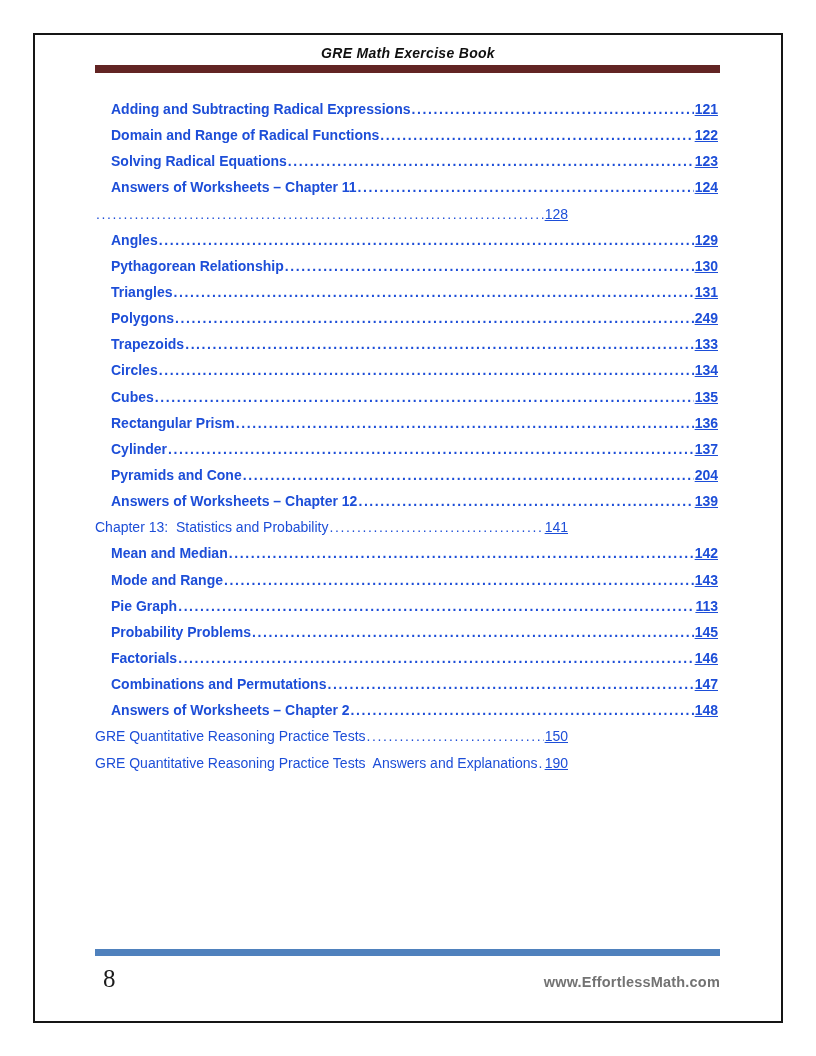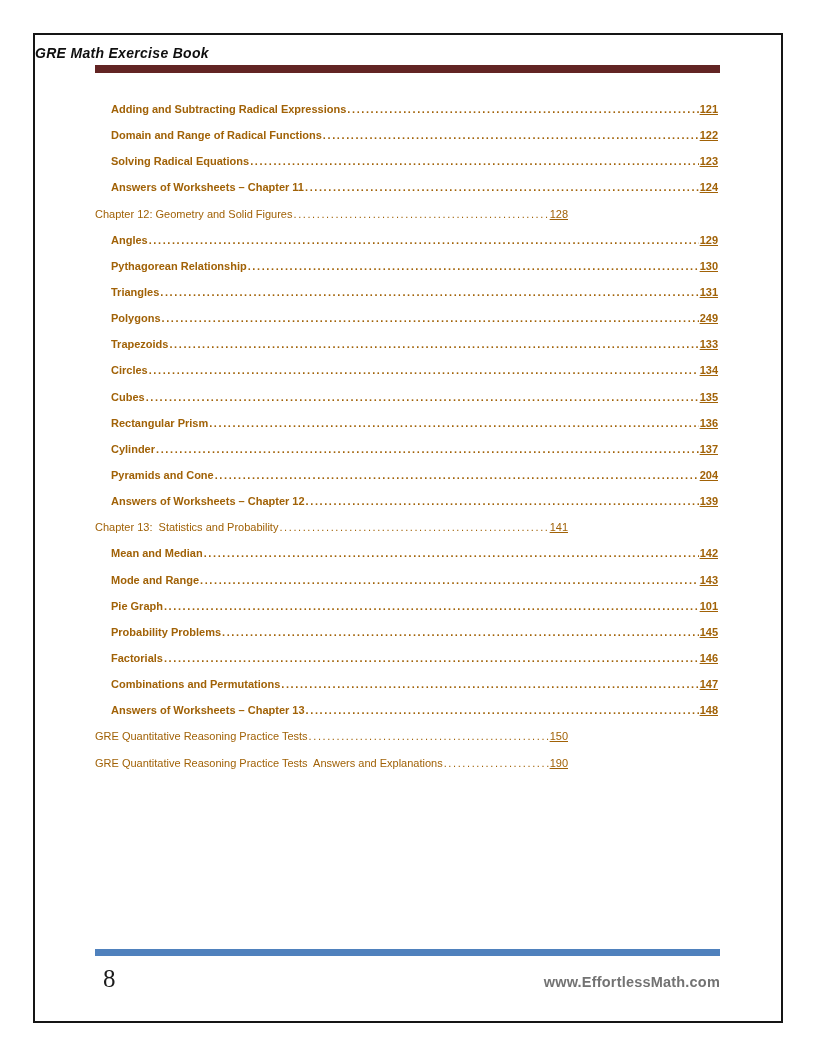--- a/index.html
+++ b/index.html
@@ -15,21 +15,21 @@
   .page-border {
     position: absolute;
     left: 33px; top: 33px;
     width: 750px; height: 990px;
     border: 2px solid #151515;
     background: #fff;
   }
   
   .header-title {
     margin-top: 10px;
-    text-align: left;
+    text-align: center;
     font-size: 14px;
     font-weight: bold;
     font-style: italic;
     letter-spacing: 0.3px;
     line-height: 16px;
     color: #101010;
   }
   .header-bar {
     height: 8px;
     margin: 4px 61px 0 60px;
@@ -37,22 +37,22 @@
   
   .toc {
     margin-top: 23px;
     padding: 0 63px 0 60px;
   }
   .toc-row {
     display: flex;
     align-items: flex-end;
     height: 26.15px;
     line-height: 26.15px;
-    font-size: 11px;
-    color: #a16207;
+    font-size: 14px;
+    color: #1d4ed8;
   }
   .toc-label { white-space: pre; }
   .toc-dots {
     flex: 1 1 auto;
     overflow: hidden;
     white-space: nowrap;
     letter-spacing: 1.6px;
     margin: 0 1px;
   }
   .toc-dots::before {
@@ -113,21 +113,20 @@
     <span class="toc-label">Solving Radical Equations</span>
     <span class="toc-dots"></span>
     <span class="toc-page">123</span>
   </div>
         <div class="toc-row lvl-sub">
     <span class="toc-label">Answers of Worksheets – Chapter 11</span>
     <span class="toc-dots"></span>
     <span class="toc-page">124</span>
   </div>
         <div class="toc-row lvl-chapter">
-    <span class="toc-label">Chapter 12: Geometry and Solid Figures</span>
     <span class="toc-dots"></span>
     <span class="toc-page">128</span>
   </div>
         <div class="toc-row lvl-sub">
     <span class="toc-label">Angles</span>
     <span class="toc-dots"></span>
     <span class="toc-page">129</span>
   </div>
         <div class="toc-row lvl-sub">
     <span class="toc-label">Pythagorean Relationship</span>
@@ -190,39 +189,39 @@
     <span class="toc-page">142</span>
   </div>
         <div class="toc-row lvl-sub">
     <span class="toc-label">Mode and Range</span>
     <span class="toc-dots"></span>
     <span class="toc-page">143</span>
   </div>
         <div class="toc-row lvl-sub">
     <span class="toc-label">Pie Graph</span>
     <span class="toc-dots"></span>
-    <span class="toc-page">101</span>
+    <span class="toc-page">113</span>
   </div>
         <div class="toc-row lvl-sub">
     <span class="toc-label">Probability Problems</span>
     <span class="toc-dots"></span>
     <span class="toc-page">145</span>
   </div>
         <div class="toc-row lvl-sub">
     <span class="toc-label">Factorials</span>
     <span class="toc-dots"></span>
     <span class="toc-page">146</span>
   </div>
         <div class="toc-row lvl-sub">
     <span class="toc-label">Combinations and Permutations</span>
     <span class="toc-dots"></span>
     <span class="toc-page">147</span>
   </div>
         <div class="toc-row lvl-sub">
-    <span class="toc-label">Answers of Worksheets – Chapter 13</span>
+    <span class="toc-label">Answers of Worksheets – Chapter 2</span>
     <span class="toc-dots"></span>
     <span class="toc-page">148</span>
   </div>
         <div class="toc-row lvl-chapter">
     <span class="toc-label">GRE Quantitative Reasoning Practice Tests</span>
     <span class="toc-dots"></span>
     <span class="toc-page">150</span>
   </div>
         <div class="toc-row lvl-chapter">
     <span class="toc-label">GRE Quantitative Reasoning Practice Tests  Answers and Explanations</span>

